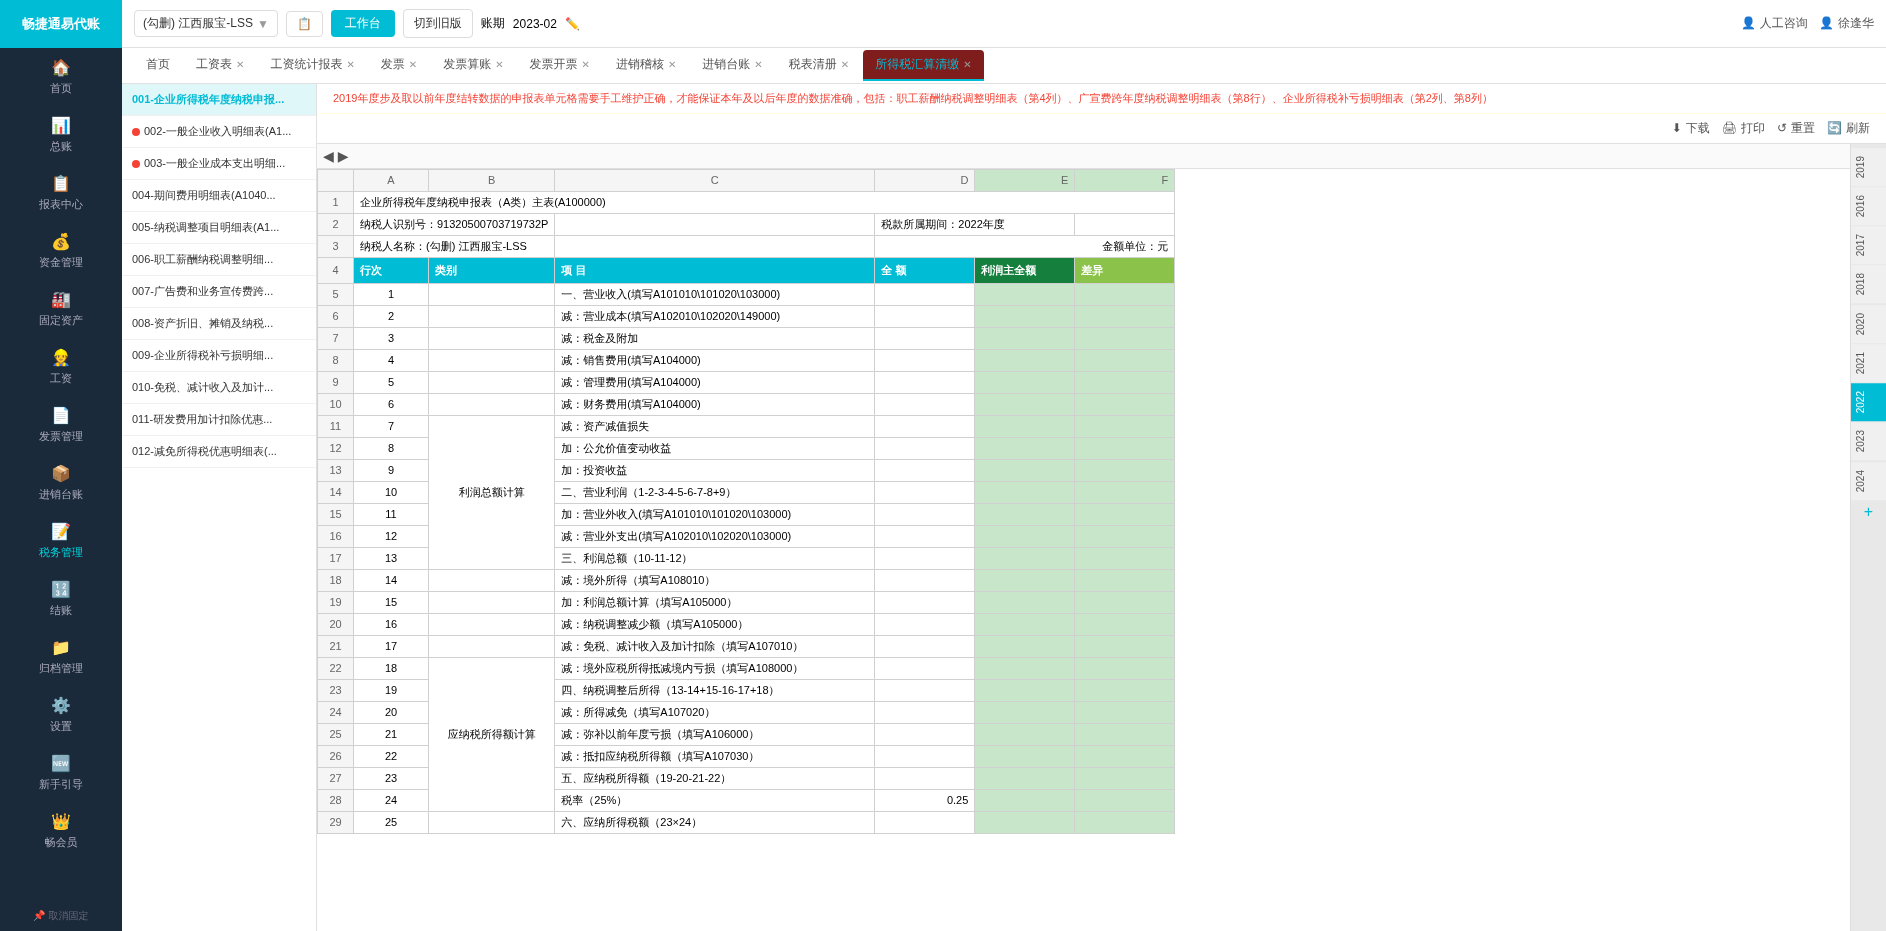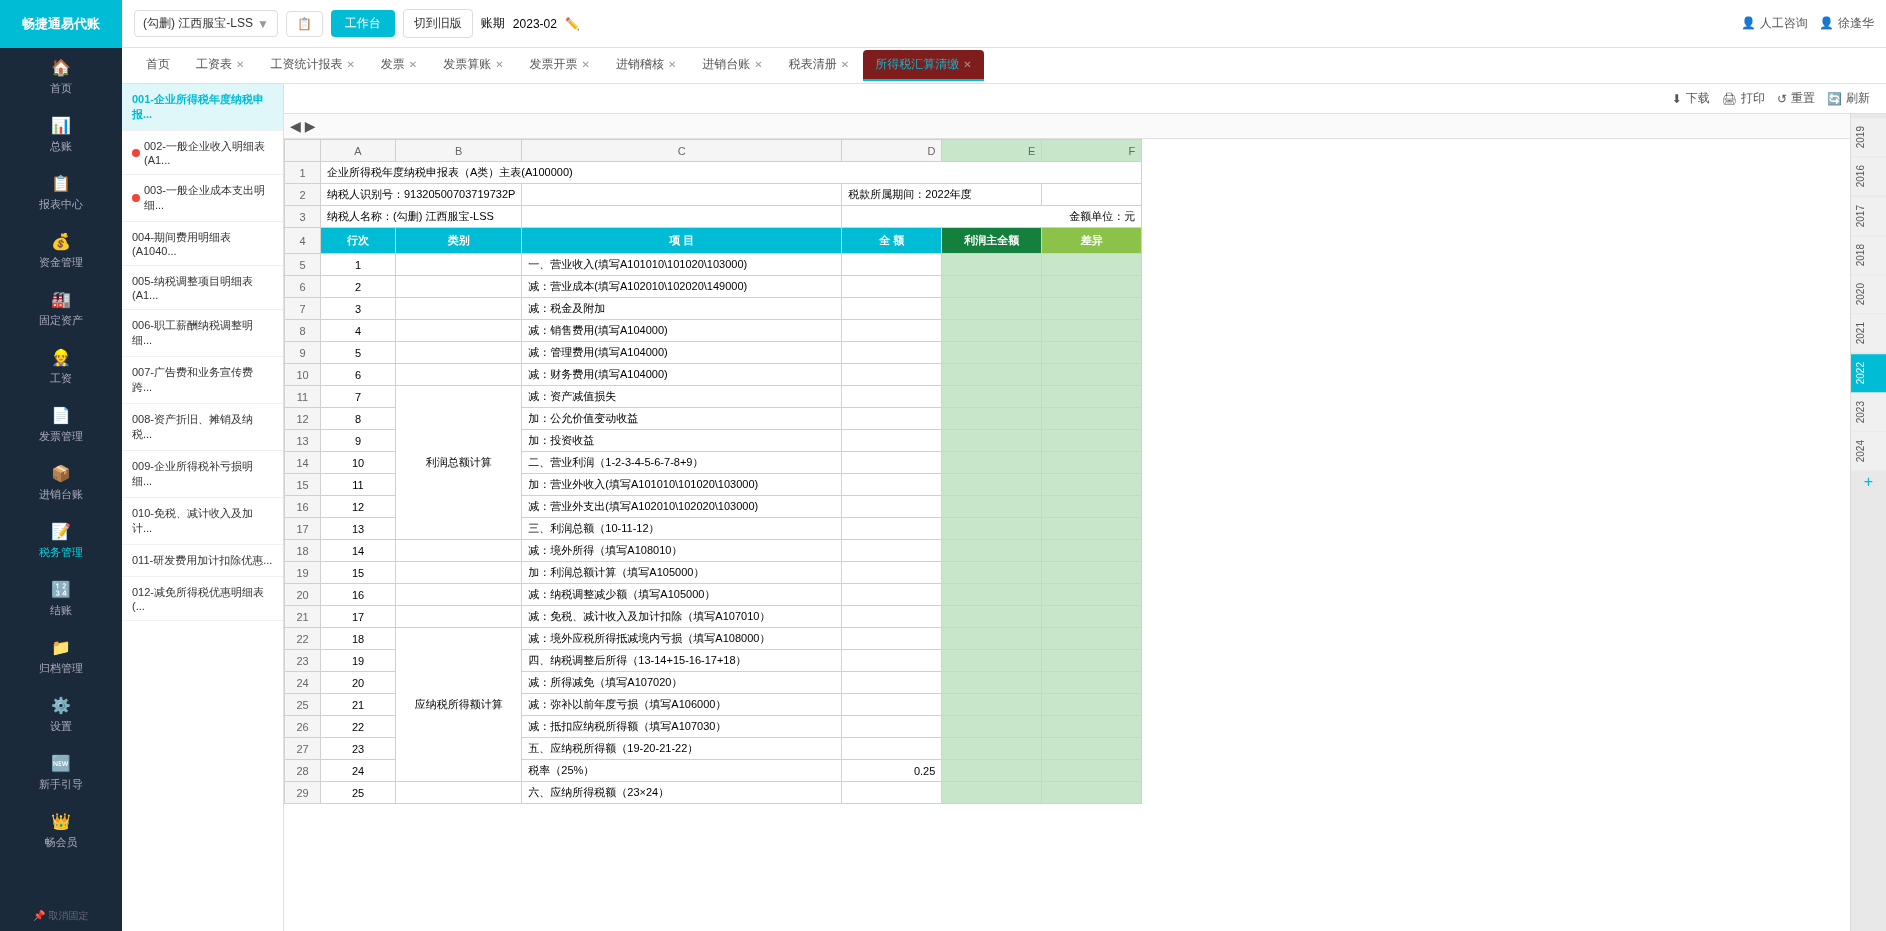--- a/index.html
+++ b/index.html
@@ -28,21 +28,21 @@
     
     .nav-tabs { background: #fff; border-bottom: 1px solid #e0e0e0; display: flex; align-items: center; padding: 0 12px; height: 36px; gap: 2px; overflow: hidden; }
     .nav-tab { padding: 6px 12px; cursor: pointer; font-size: 12px; color: #555; border-bottom: 2px solid transparent; white-space: nowrap; display: flex; align-items: center; gap: 4px; }
     .nav-tab.active { color: #00bcd4; border-bottom: 2px solid #00bcd4; background: #7f1d1d; border-radius: 4px 4px 0 0; }
     .nav-tab .close { color: #999; font-size: 10px; cursor: pointer; }
 
     
     .content { flex: 1; display: flex; overflow: hidden; }
 
     
-    .form-list { width: 162px; background: #fff; border-right: 1px solid #e0e0e0; overflow-y: auto; flex-shrink: 0; }
+    .form-list { width: 195px; background: #fff; border-right: 1px solid #e0e0e0; overflow-y: auto; flex-shrink: 0; }
     .form-list-item { padding: 8px 10px; font-size: 11px; cursor: pointer; border-bottom: 1px solid #f0f0f0; color: #333; display: flex; align-items: center; gap: 4px; }
     .form-list-item.active { background: #e0f7fa; color: #00bcd4; font-weight: bold; }
     .form-list-item .dot { width: 8px; height: 8px; border-radius: 50%; flex-shrink: 0; }
     .dot-red { background: #f44336; }
 
     
     .right-panel { flex: 1; display: flex; flex-direction: column; overflow: hidden; }
 
     
     .warning-bar { background: #fff; padding: 6px 16px; font-size: 11px; color: #f44336; border-bottom: 1px solid #ffd; line-height: 1.5; }
@@ -58,21 +58,21 @@
     .spreadsheet { border-collapse: collapse; font-size: 11px; min-width: 800px; }
     .spreadsheet th, .spreadsheet td { border: 1px solid #d0d0d0; padding: 3px 6px; white-space: nowrap; }
     .spreadsheet .row-header { background: #f5f5f5; color: #666; text-align: center; width: 36px; font-weight: normal; }
     .spreadsheet .col-header { background: #f5f5f5; color: #666; text-align: center; font-weight: normal; height: 22px; }
     .spreadsheet .col-a { width: 60px; text-align: center; }
     .spreadsheet .col-b { width: 100px; text-align: center; }
     .spreadsheet .col-c { width: 320px; }
     .spreadsheet .col-d { width: 100px; text-align: right; }
     .spreadsheet .col-e { width: 100px; text-align: right; background: #c8e6c9; }
     .spreadsheet .col-f { width: 100px; text-align: right; background: #c8e6c9; }
-    .header-row th { background: #00bcd4; color: white; font-weight: bold; text-align: center; padding: 5px 6px; }
+    .header-row th { background: #00bcd4; color: white; font-weight: bold; text-align: left; padding: 5px 6px; }
     .header-row th.col-e-h { background: #15803d; }
     .header-row th.col-f-h { background: #8bc34a; }
     .merged-b { text-align: center; vertical-align: middle; }
     .tab-bar { border-top: 1px solid #e0e0e0; padding: 4px 8px; display: flex; align-items: center; gap: 4px; background: #fafafa; }
     .sheet-tab { padding: 3px 16px; border: 1px solid #ccc; background: #fff; border-radius: 2px; cursor: pointer; font-size: 11px; }
     .sheet-tab.active { background: #00bcd4; color: white; border-color: #00bcd4; }
 
     
     .year-panel { width: 36px; background: #e8e8e8; display: flex; flex-direction: column; align-items: center; padding: 4px 0; gap: 1px; font-size: 10px; border-left: 1px solid #ddd; }
     .year-item { writing-mode: vertical-rl; transform: rotate(180deg); padding: 8px 4px; cursor: pointer; color: #555; background: #f0f0f0; width: 100%; text-align: center; font-size: 10px; }
@@ -246,20 +246,23 @@
       <div class="form-list-item">
         <span>011-研发费用加计扣除优惠...</span>
       </div>
       <div class="form-list-item">
         <span>012-减免所得税优惠明细表(...</span>
       </div>
     </div>
 
     <div class="right-panel">
 
+      <div class="warning-bar">
+        <span>2019年度步及取以前年度结转数据的申报表单元格需要手工维护正确，才能保证本年及以后年度的数据准确，包括：职工薪酬纳税调整明细表（第4列）、广宣费跨年度纳税调整明细表（第8行）、企业所得税补亏损明细表（第2列、第8列）</span>
+      </div>
 
       <div class="sheet-toolbar">
         <div class="sheet-tool-btn">
           <span>⬇</span>
           <span>下载</span>
         </div>
         <div class="sheet-tool-btn">
           <span>🖨</span>
           <span>打印</span>
         </div>

